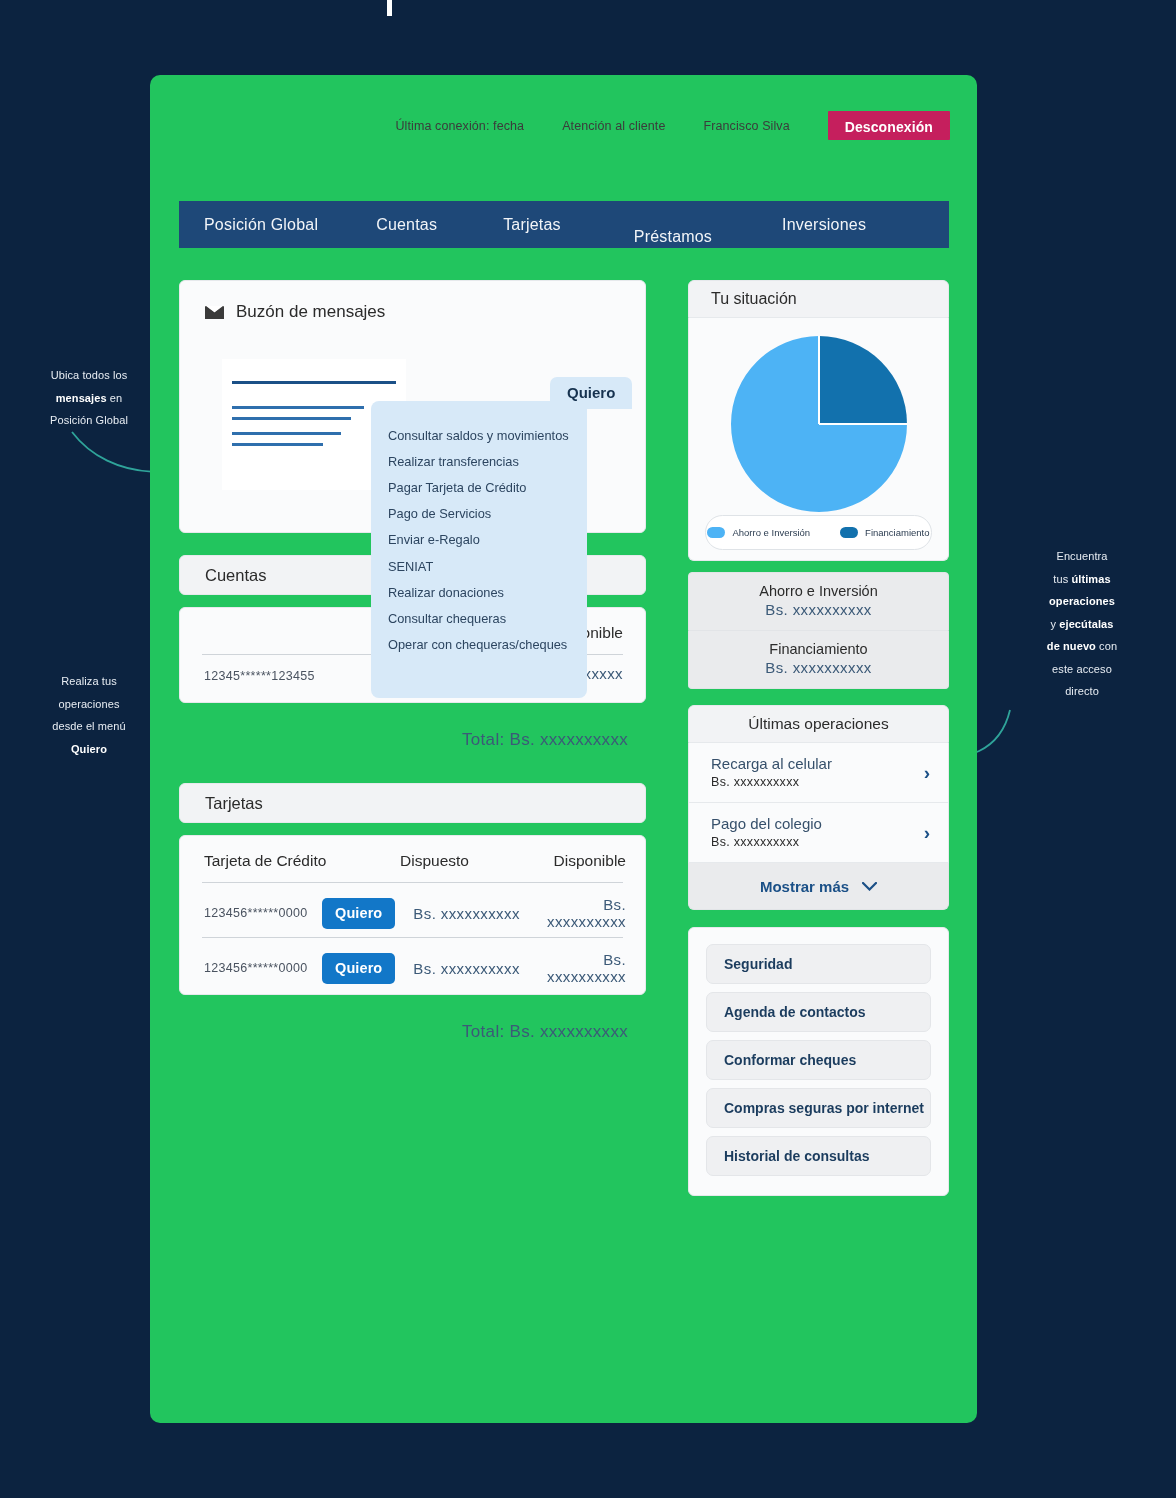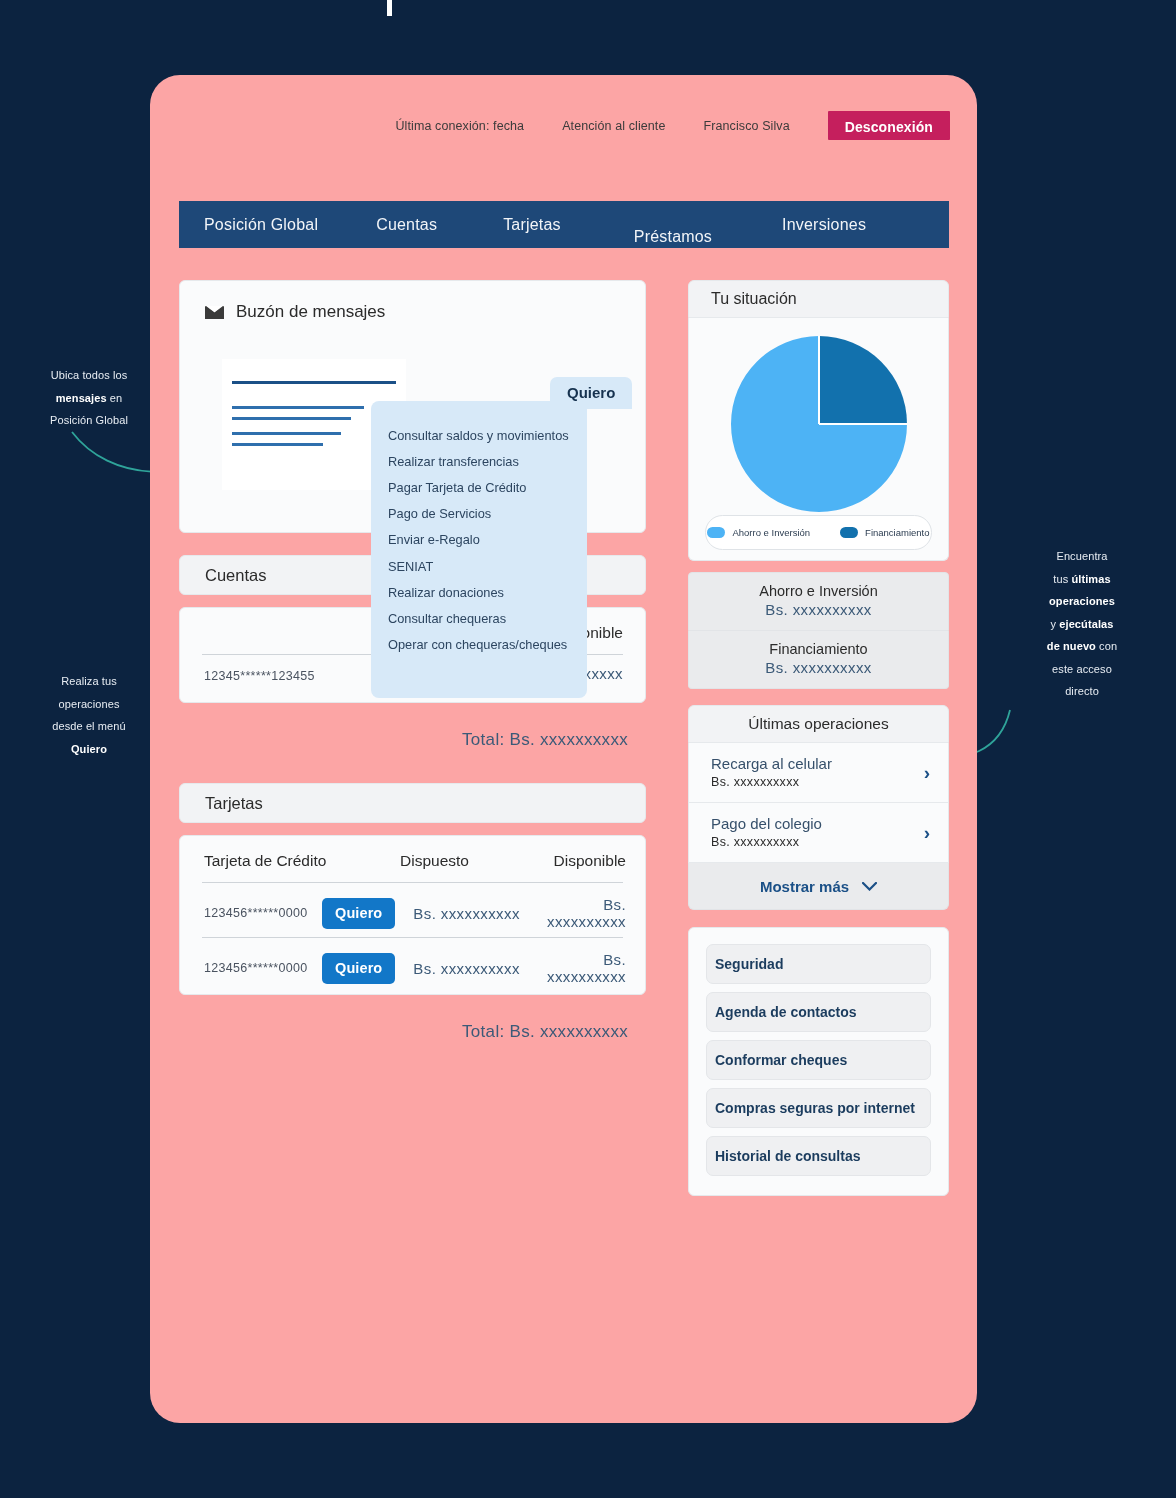--- a/index.html
+++ b/index.html
@@ -22,22 +22,22 @@
   .anno b { font-weight: 700; color: #ffffff; }
 
   
   .curves { position: absolute; left:0; top:0; width:1176px; height:1498px; pointer-events:none; }
 
   
   .app-card {
     position: absolute;
     left: 150px; top: 75px;
     width: 827px; height: 1348px;
-    background: #fca5a5;
-    border-radius: 30px;
+    background: #22c55e;
+    border-radius: 10px;
   }
 
   
   .topbar {
     position: absolute; right: 27px; top: 36px;
     display: flex; align-items: center; gap: 0;
   }
   .topbar-link {
     font-size: 12.5px; color: #3b3b3b; margin-right: 38px;
     white-space: nowrap; letter-spacing: .1px;
@@ -220,21 +220,21 @@
     cursor: pointer;
   }
   .ops-more-tx { font-size: 15px; font-weight: 700; color: #1b5087; }
 
   .quick-panel {
     background: #fafbfc; border: 1px solid #e6e9ec; border-radius: 6px;
     padding: 16px 17px 19px;
   }
   .quick-btn {
     background: #eff0f2; border: 1px solid #e4e6e9; border-radius: 7px;
-    height: 40px; display: flex; align-items: center; padding-left: 8px;
+    height: 40px; display: flex; align-items: center; padding-left: 17px;
     font-size: 14px; font-weight: 700; color: #1b3c5e;
     margin-bottom: 8px; cursor: pointer;
   }
   .quick-btn:last-child { margin-bottom: 0; }
 
   .top-fragment {
     position: absolute; left: 387px; top: 0; width: 5px; height: 16px;
     background: #ffffff;
   }
 </style>

